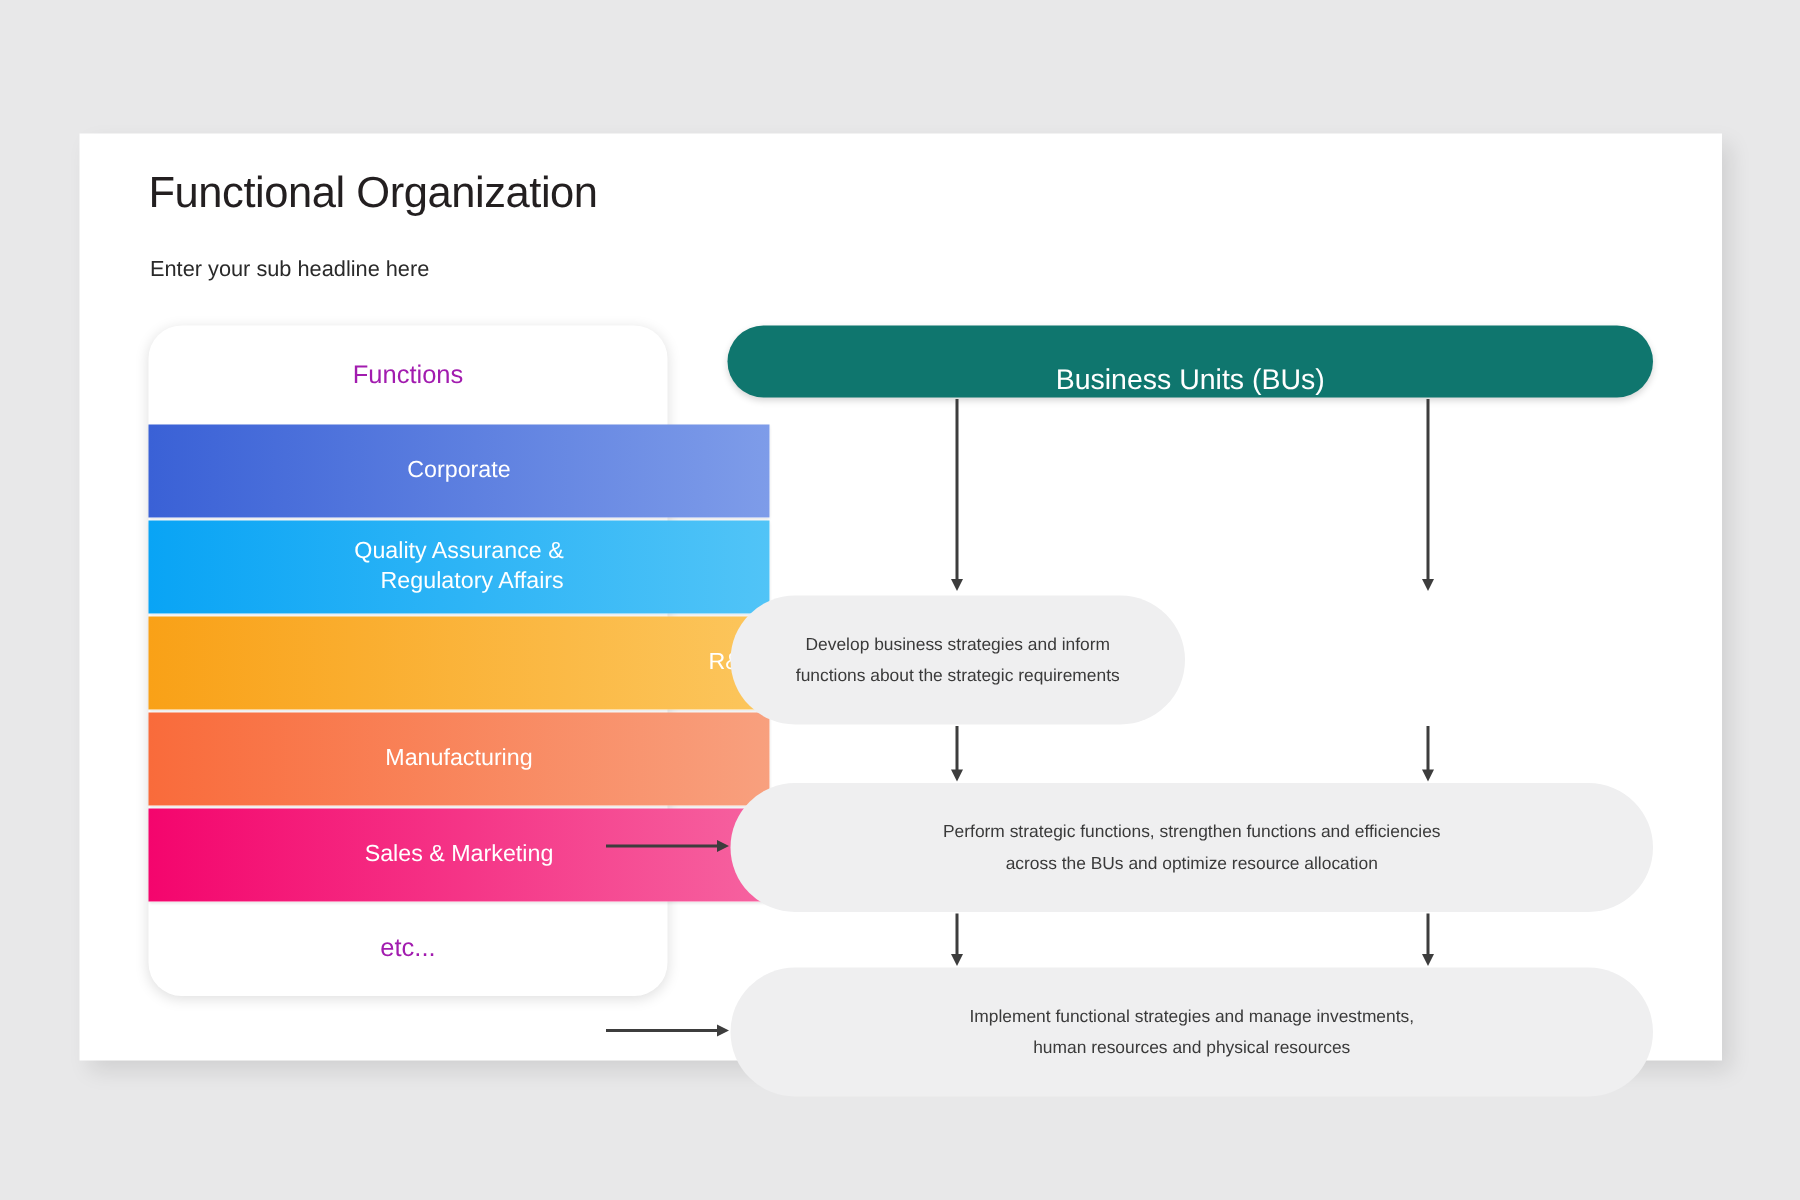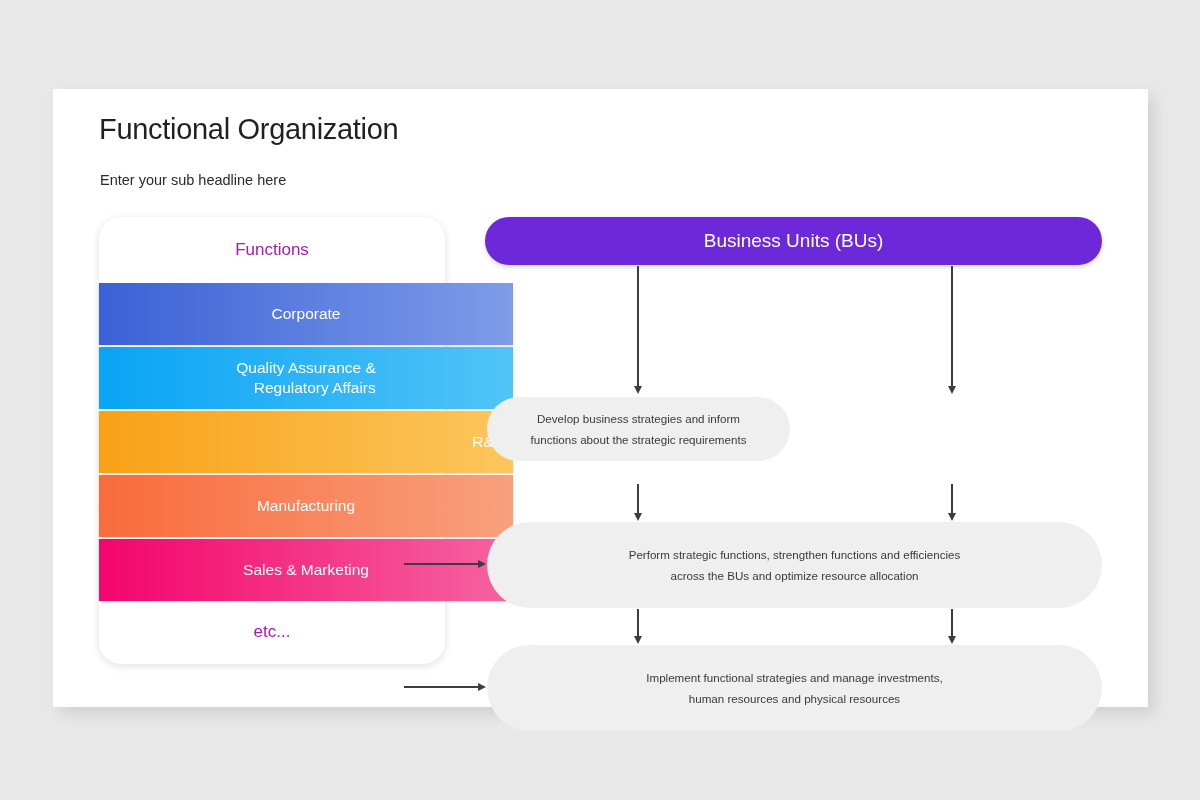--- a/index.html
+++ b/index.html
@@ -88,39 +88,39 @@
   
   #bu-area {
     position: absolute;
     left: 432px; top: 128px;
     width: 617px; height: 515px;
   }
   #bu-header {
     position: absolute;
     left: 0; top: 0;
     width: 617px; height: 48px;
-    background: #6d28d9;
+    background: #0f766e;
     border-radius: 26px;
-    display: flex; align-items: center; justify-content: center;
+    display: flex; align-items: flex-end; justify-content: center;
     color: #ffffff;
     font-size: 19px;
     box-shadow: 0 2px 5px rgba(0,0,0,0.17);
   }
   .bu-box {
     position: absolute;
     background: #efeff0;
     border-radius: 46px;
     display: flex; align-items: center; justify-content: center;
     text-align: center;
     color: #3a3a3a;
     font-size: 11.6px;
     line-height: 1.85;
     padding: 0 26px;
   }
-  #bu-box-1 { left: 2px;   top: 180px; width: 303px; height: 64px; }
+  #bu-box-1 { left: 2px;   top: 180px; width: 303px; height: 86px; }
   #bu-box-2 { left: 319px; top: 180px; width: 298px; height: 86px; }
   #bu-box-3 { left: 2px;   top: 305px; width: 615px; height: 86px; }
   #bu-box-4 { left: 2px;   top: 428px; width: 615px; height: 86px; }
   
   .v-arrow {
     position: absolute;
     width: 1.6px;
     background: #3d3d3d;
   }
   .v-arrow::after {

